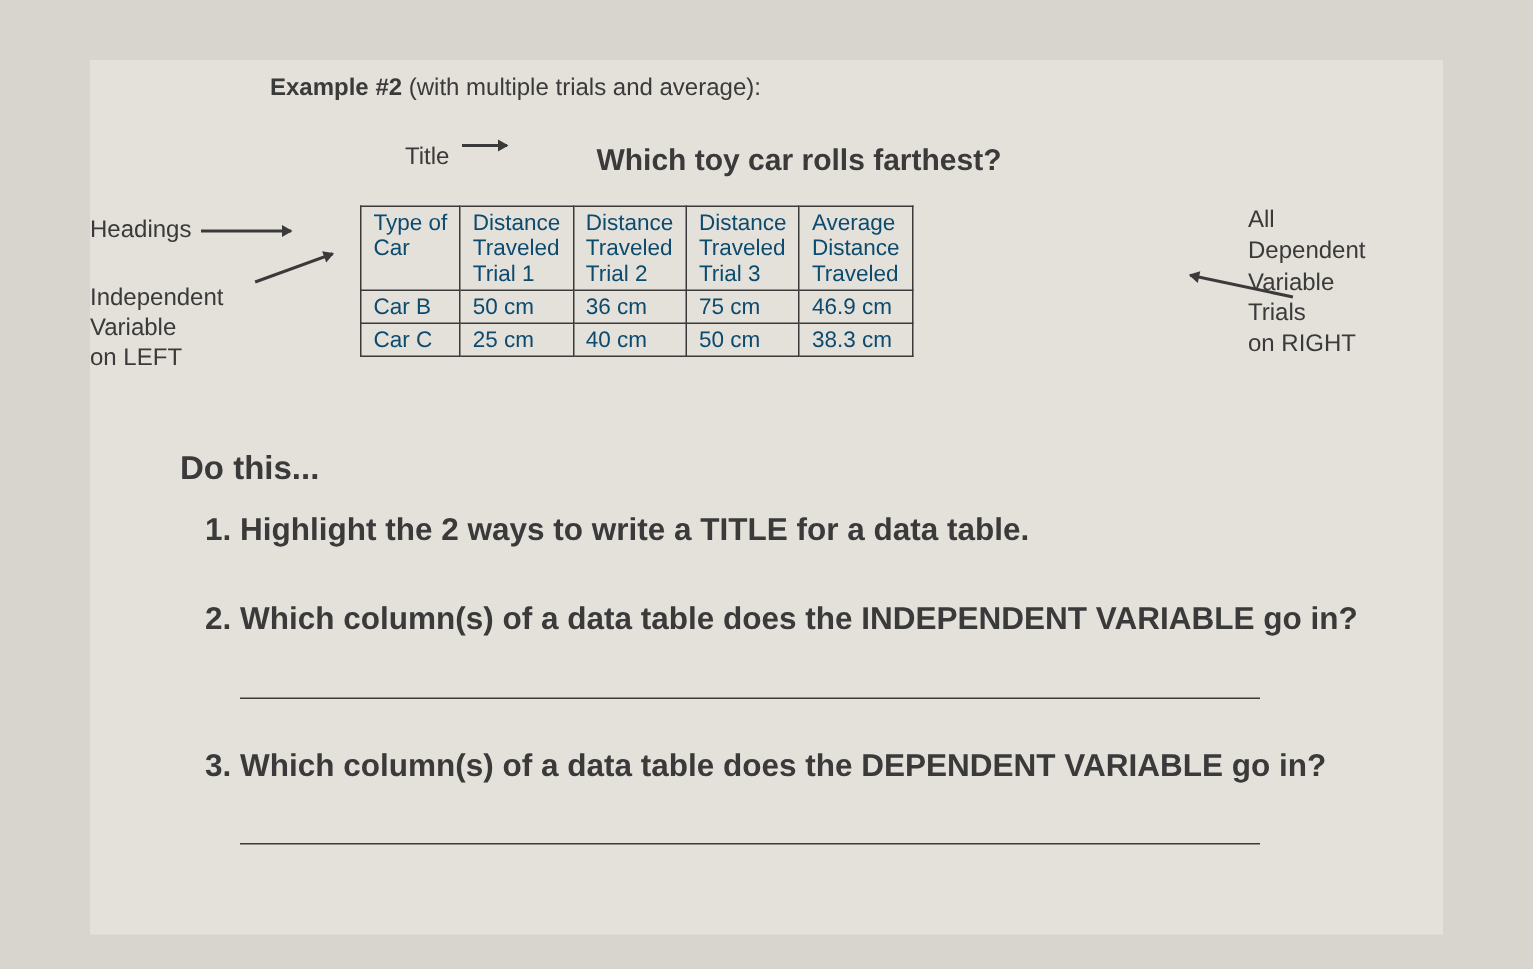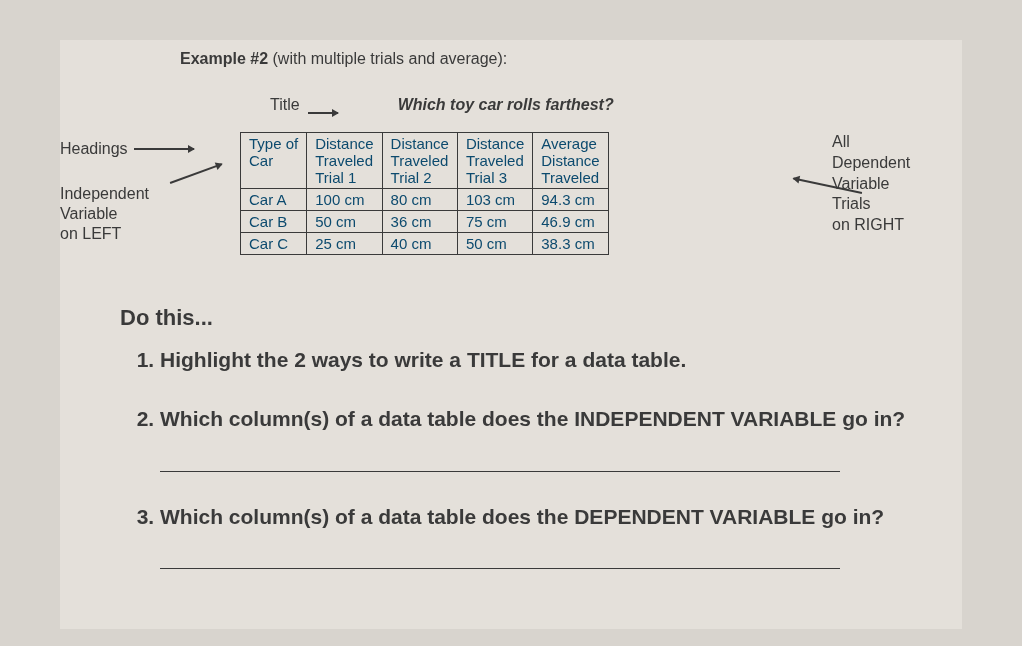--- a/index.html
+++ b/index.html
@@ -20,33 +20,33 @@
     position: relative;
   }
   .example-header {
     font-size: 16px;
     margin-bottom: 28px;
     font-weight: normal;
   }
   .example-header b { font-weight: bold; text-align: center; }
   .title-row {
     display: flex;
-    align-items: flex-end;
+    align-items: flex-start;
     margin-bottom: 18px;
     margin-left: 90px;
   }
   .title-label { font-size: 16px; margin-right: 8px; }
   .arrow-right-small {
     width: 30px; height: 2px; background: #3a3a3a; position: relative; margin-right: 60px;
   }
   .arrow-right-small::after {
     content: ""; position: absolute; right: -1px; top: -3px;
     border-left: 7px solid #3a3a3a; border-top: 4px solid transparent; border-bottom: 4px solid transparent;
   }
-  .title-text { font-size: 16px; font-style: italic; font-weight: bold; }
+  .title-text { font-size: 20px; font-weight: bold; }
   .table-area {
     display: flex;
     align-items: flex-start;
     position: relative;
   }
   .left-labels {
     width: 180px;
     position: relative;
     padding-top: 8px;
     margin-left: -120px;
@@ -155,27 +155,20 @@
       <thead>
         <tr>
           <th><span>Type of<br>Car</span></th>
           <th><span>Distance<br>Traveled<br>Trial 1</span></th>
           <th><span>Distance<br>Traveled<br>Trial 2</span></th>
           <th><span>Distance<br>Traveled<br>Trial 3</span></th>
           <th><span>Average<br>Distance<br>Traveled</span></th>
         </tr>
       </thead>
       <tbody>
-        <tr>
-          <td>Car A</td>
-          <td>100 cm</td>
-          <td>80 cm</td>
-          <td>103 cm</td>
-          <td>94.3 cm</td>
-        </tr>
         <tr>
           <td>Car B</td>
           <td>50 cm</td>
           <td>36 cm</td>
           <td>75 cm</td>
           <td>46.9 cm</td>
         </tr>
         <tr>
           <td>Car C</td>
           <td>25 cm</td>

